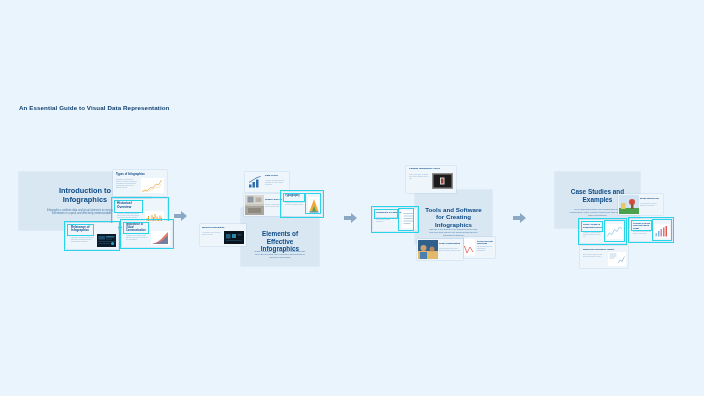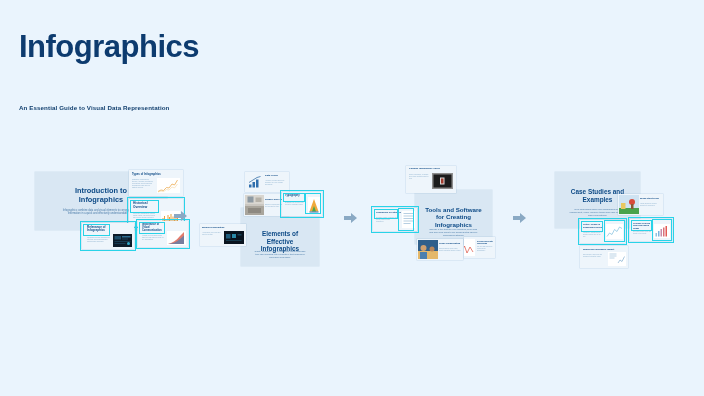--- a/index.html
+++ b/index.html
@@ -81,26 +81,25 @@
 
   
   .arrow{position:absolute;width:14px;height:12px;}
   .arrow svg{display:block;width:100%;height:100%;}
 </style>
 </head>
 <body>
 
 <div id="canvas">
 
-  <div class="deck-title">Infographics</div>
   <div class="deck-subtitle">An Essential Guide to Visual Data Representation</div>
 
   <div class="flow">
 
-    <div class="group" style="left:19px;top:10px;width:152px;height:92px;margin-left:16px;">
+    <div class="group" style="left:19px;top:10px;width:152px;height:92px;">
 
       <div class="panel" style="left:0;top:2px;width:132px;height:58px;">
         <div class="panel-title" style="top:15px;font-size:7.4px;padding:0 22px;">Introduction to Infographics</div>
         <div class="panel-body" style="top:37px;font-size:2.6px;padding:0 22px;">Infographics combine data and visual elements to convey complex information in a quick and effectively understandable way.</div>
       </div>
 
       <div class="card tint" style="left:94px;top:0px;width:54px;height:26px;">
         <div class="card-title" style="left:3px;top:3px;width:48px;font-size:2.8px;">Types of Infographics</div>
         <div class="card-text" style="left:3px;top:9px;width:22px;font-size:1.6px;">Statistical, informational, timeline, process, geographic, comparison and hierarchical infographics each serve a distinct purpose.</div>
         <div class="thumb" style="left:28px;top:8px;width:23px;height:15px;">

